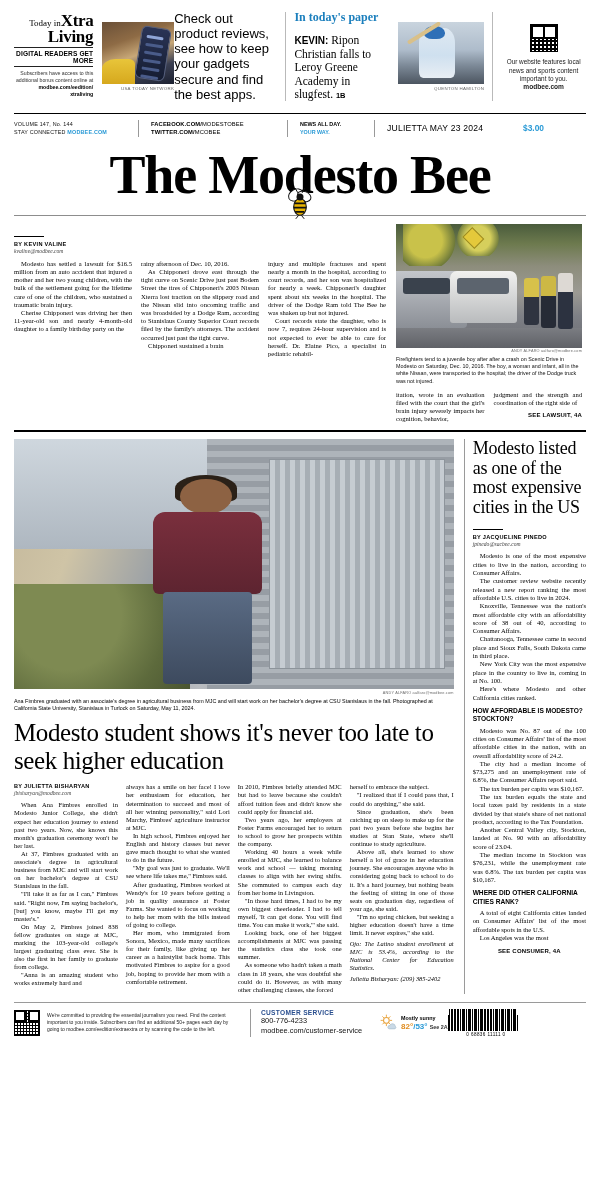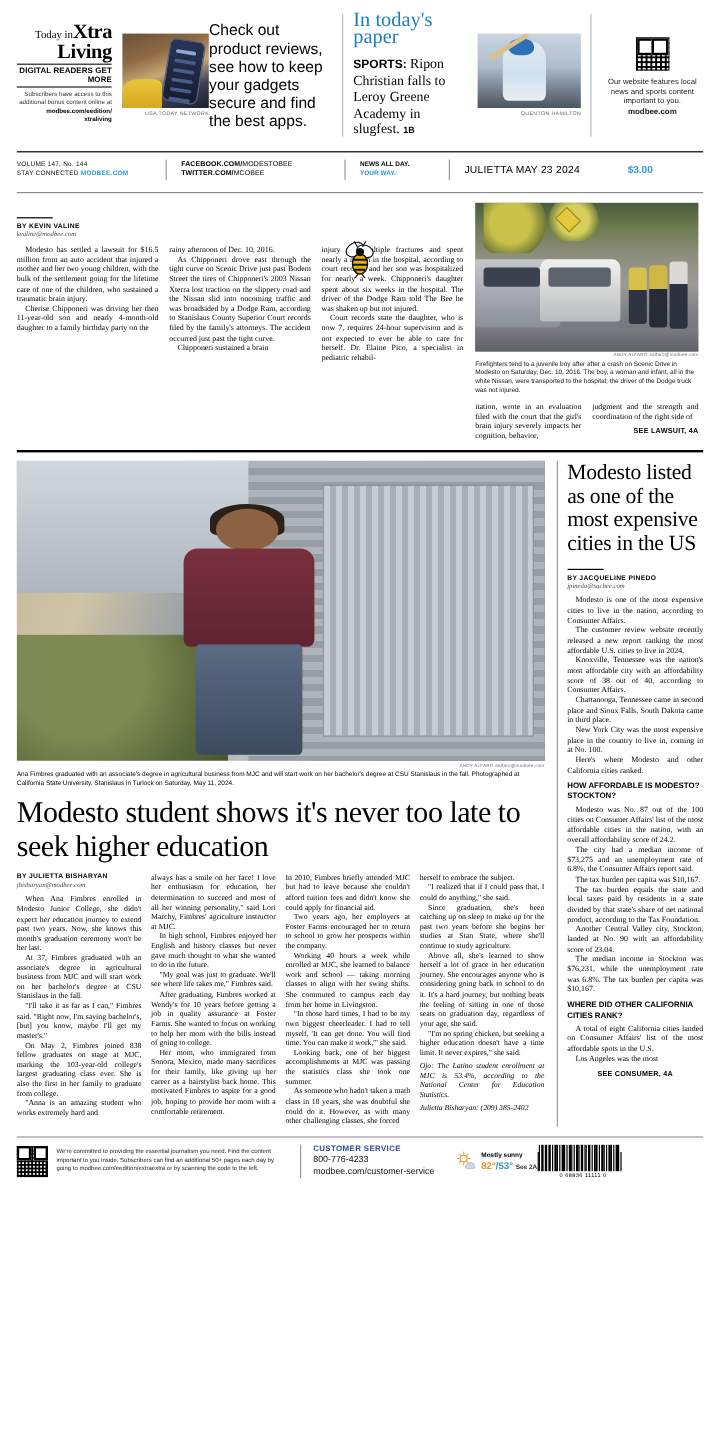--- a/index.html
+++ b/index.html
@@ -57,21 +57,21 @@
     font-family:"Liberation Sans", sans-serif; font-size:4.4px; color:#666;
     letter-spacing:.3px; text-align:right; margin-top:2px;
   }
 
   .promo-text {
     font-family: Liberation Sans, sans-serif; font-size: 13px; line-height: 15.2px;
     width: 112px; padding-left: 0;
   }
 
   .todays-paper { width: 104px; }
-  .tp-head { font-family:"Liberation Serif", serif; font-weight:normal; font-size:17px; color:#1b7fbd; line-height:14px; margin-bottom:10px;}
+  .tp-head { font-family:"Liberation Serif", serif; font-weight:bold; font-size:12px; color:#1b7fbd; line-height:14px; margin-bottom:10px;}
   .tp-body { font-family:"Liberation Serif", serif; font-size:11.5px; line-height:13.6px; }
   .tp-body b { font-family:"Liberation Sans", sans-serif; font-size:10px; font-weight:bold; }
   .tp-body .pg { font-family:"Liberation Sans", sans-serif; font-size:7.5px; font-weight:bold; }
 
   .sports-photo {
     width: 86px; height: 62px; position: relative; overflow:hidden;
     background: linear-gradient(180deg,#c9d4de 0%, #aebccb 45%, #7d8a98 70%, #4c5560 100%);
   }
   .sports-photo .player {
     position:absolute; left:24%; top:10%; width:42%; height:80%;
@@ -287,21 +287,21 @@
       <div class="credit-v">USA TODAY NETWORK</div>
     </div>
 
     <div class="promo-cell promo-text">Check out product reviews, see how to keep your gadgets secure and find the best apps.</div>
 
     <div class="promo-sep"></div>
 
     <div class="promo-cell todays-paper">
       <div class="tp-head">In today's paper</div>
       <div class="tp-body">
-        <b>SPORTS:</b>
+        <b>KEVIN:</b>
         <span>Ripon Christian falls to Leroy Greene Academy in slugfest.</span>
         <span class="pg">1B</span>
       </div>
     </div>
 
     <div class="promo-cell" style="padding-left:8px;">
       <div class="sports-photo">
         <div class="player"></div>
           <div class="helmet"></div>
           <div class="bat"></div>
@@ -339,20 +339,21 @@
     <div class="folio-sep"></div>
     <div class="folio-d">
       <span>JULIETTA</span>
       <b>MAY 23</b>
       <span>2024</span>
     </div>
     <div class="folio-e">$3.00</div>
   </div>
 
   <div class="masthead">
+    <span>The Modesto Bee</span>
     <svg class="bee" viewBox="0 0 40 48">
       <ellipse cx="14" cy="14" rx="11" ry="8" fill="#fff" stroke="#111" stroke-width="1.4" transform="rotate(-28 14 14)"></ellipse>
       <ellipse cx="26" cy="16" rx="10" ry="7" fill="#fff" stroke="#111" stroke-width="1.4" transform="rotate(22 26 16)"></ellipse>
       <ellipse cx="20" cy="31" rx="9" ry="12" fill="#e8b400" stroke="#111" stroke-width="1.6"></ellipse>
       <path d="M12 26 h16 M11 32 h18 M13 38 h13" stroke="#111" stroke-width="2.4" fill="none"></path>
       <circle cx="20" cy="17" r="5" fill="#111"></circle>
       <path d="M17 11 l-4 -7 M23 11 l4 -7" stroke="#111" stroke-width="1.4"></path>
       <path d="M18 43 l-4 5 M22 43 l4 5" stroke="#111" stroke-width="1.4"></path>
     </svg>
   </div>

